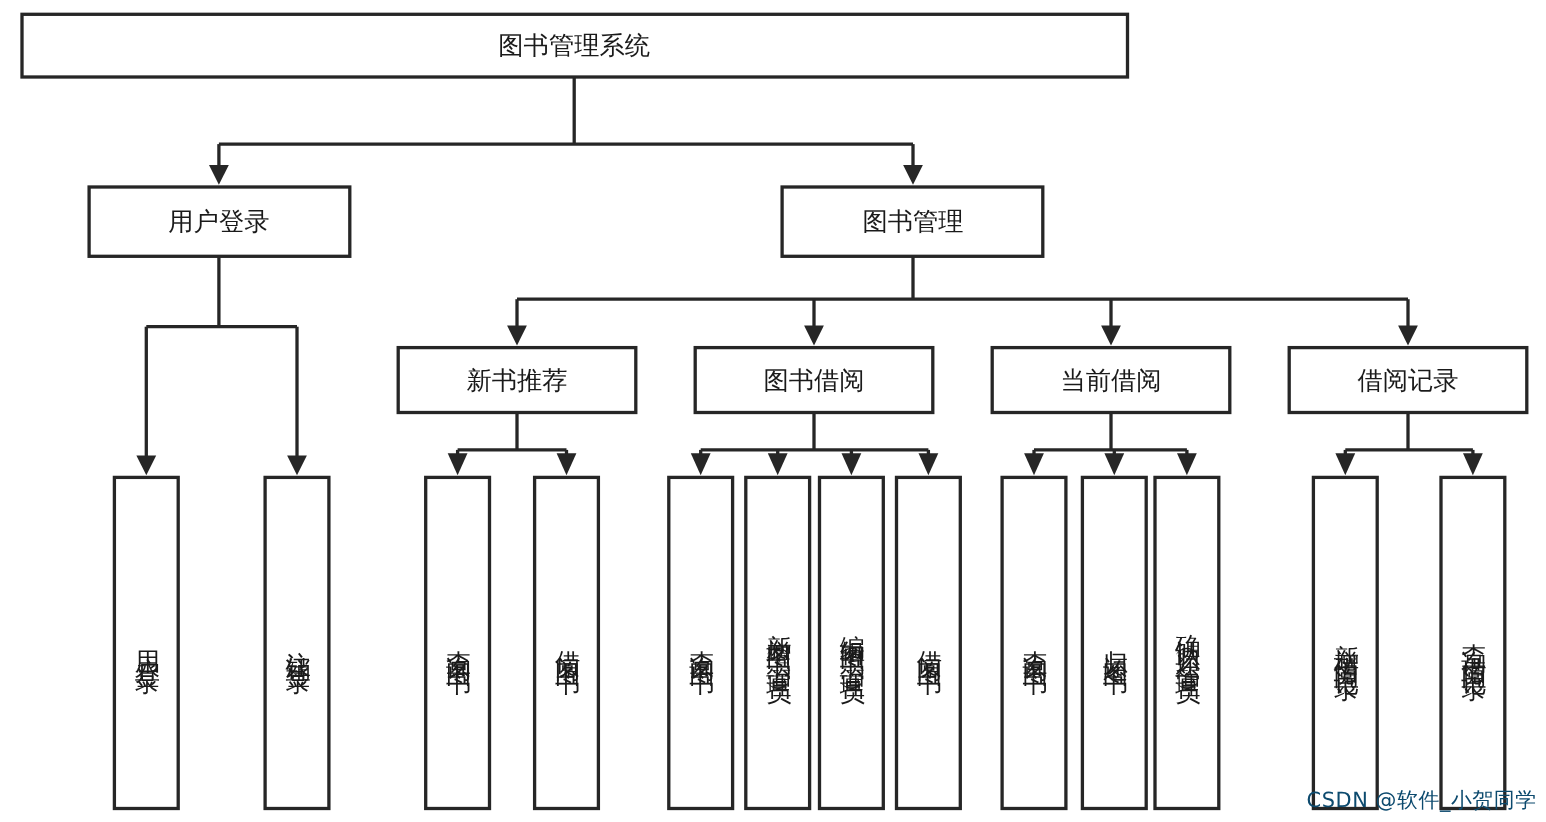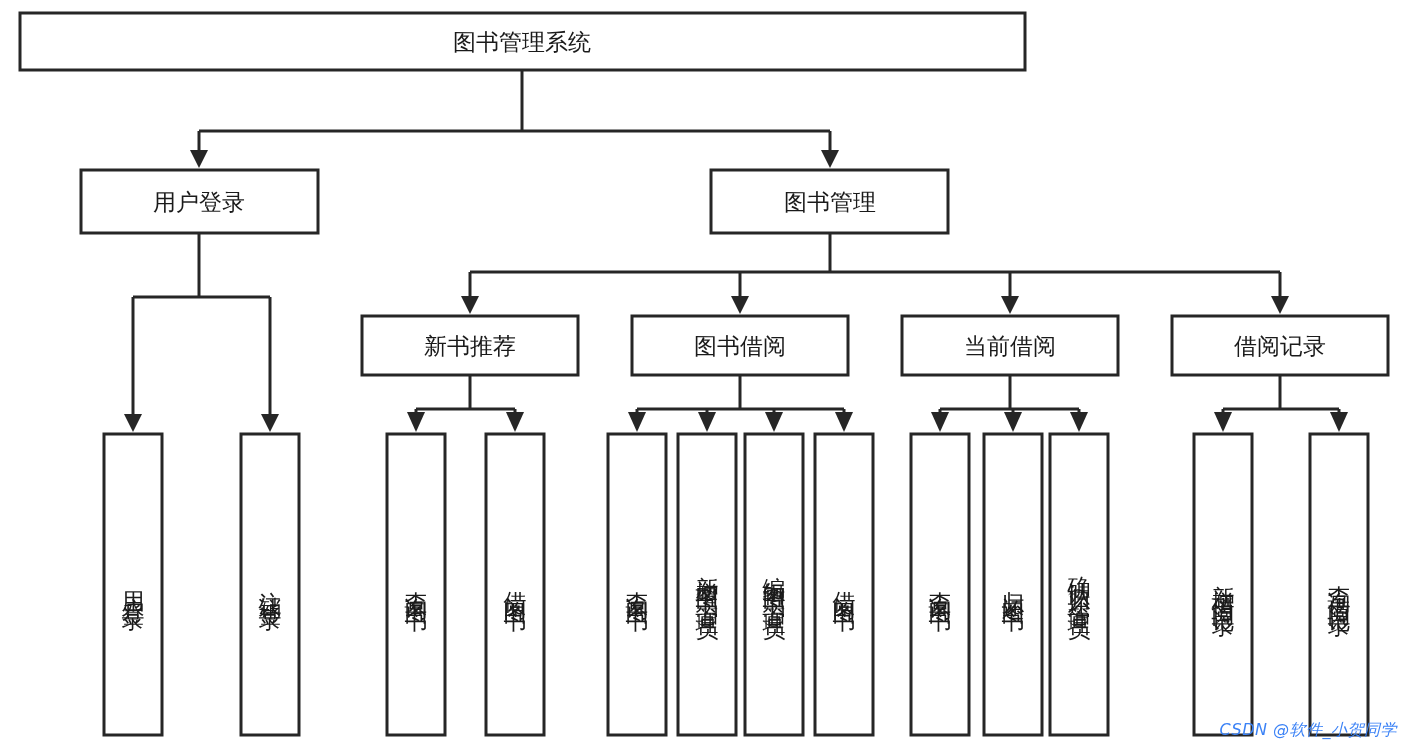--- a/index.html
+++ b/index.html
@@ -57,26 +57,25 @@
     letter-spacing: 6px;
     color: #1a1a1a;
     white-space: nowrap;
     text-align: center;
   }
   .watermark {
     position: absolute;
     right: 8px;
     bottom: 6px;
     font-family: "DejaVu Sans", "Liberation Sans", sans-serif;
-    font-size: 16px;
-    color: #3b82f6;
+    font-size: 19px;
+    color: #0c4a6e;
     letter-spacing: 0.5px;
     user-select: none;
     white-space: nowrap;
-    font-style: italic;
   }
 </style>
 </head>
 <body>
 
 <svg id="diagram" viewBox="0 0 1405 747" xmlns="http://www.w3.org/2000/svg">
 
   <defs>
     <marker id="arrow" viewBox="0 0 12 12" refX="6" refY="10" markerWidth="9" markerHeight="9" orient="auto-start-reverse">
       <path d="M 0 0 L 12 0 L 6 12 z" class="arrow-head"></path>

